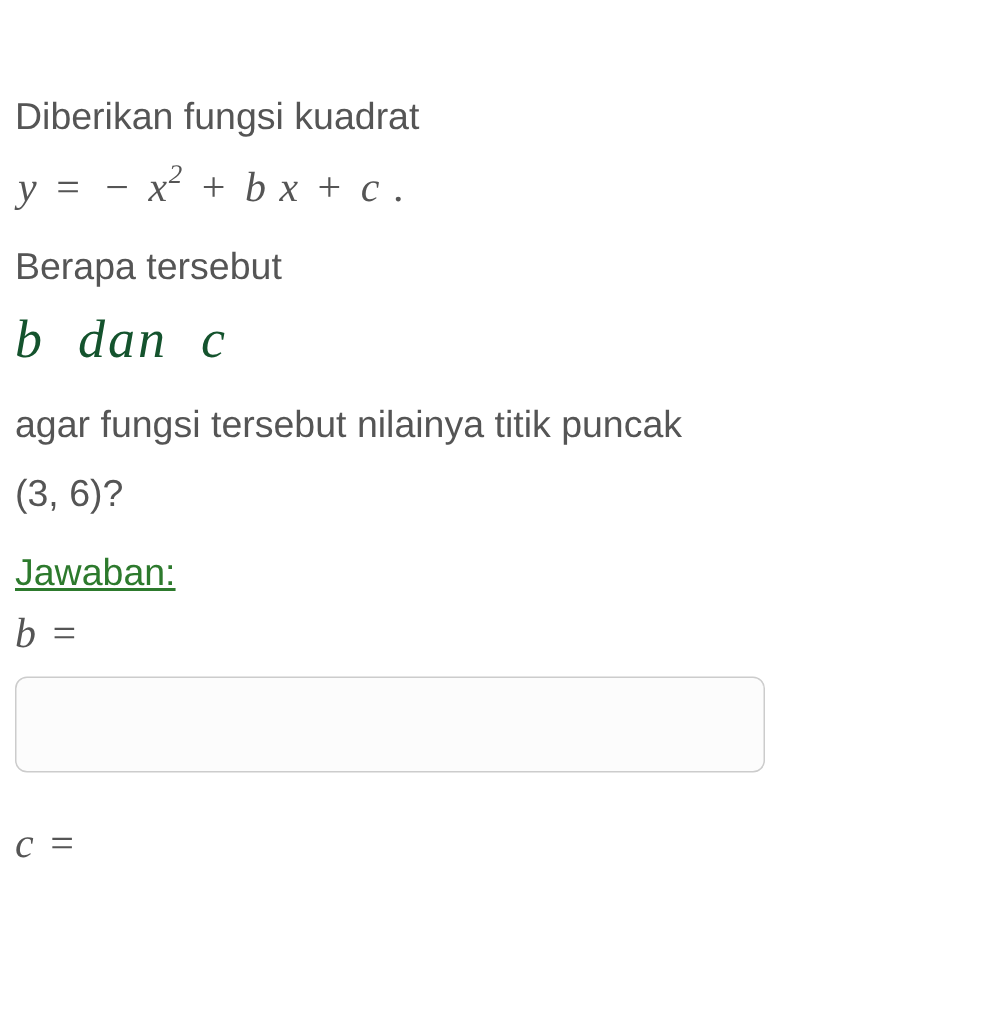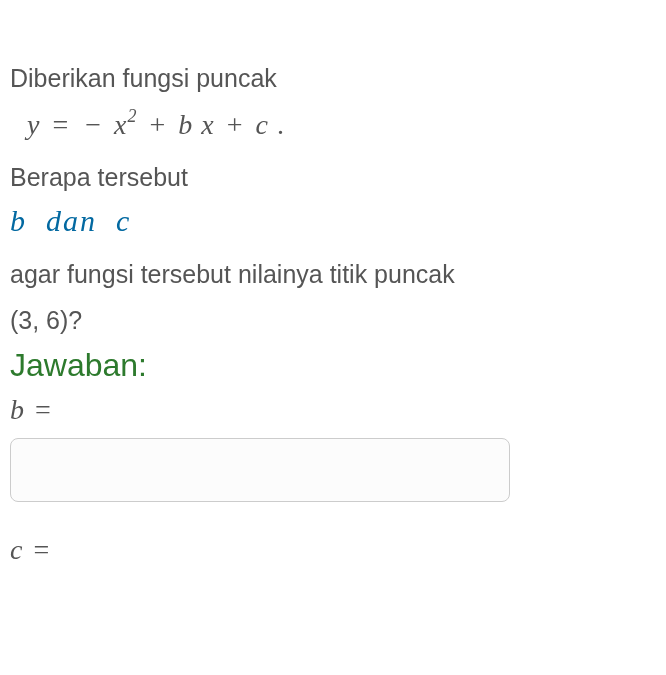--- a/index.html
+++ b/index.html
@@ -19,49 +19,50 @@
       font-size: 25px;
       line-height: 1.5;
       color: #555;
       margin-bottom: 8px;
     }
     .math-line {
       font-family: 'Cambria Math', 'Times New Roman', serif;
       font-style: italic;
       font-size: 28px;
       color: #555;
-      margin: 10px 0 18px 17px;
+      margin: 10px 0 18px 2px;
       letter-spacing: 1px;
     }
     .math-line sup {
       font-size: 18px;
       vertical-align: super;
       position: relative;
       top: -2px;
     }
     .math-line .op {
       font-style: normal;
       margin: 0 4px;
     }
     .math-line .dot {
       font-style: normal;
     }
     .math-inline {
       font-family: 'Cambria Math', 'Times New Roman', serif;
       font-style: italic;
-      font-size: 30px;
-      color: #0369a1;
+      font-size: 36px;
+      color: #14532d;
       margin: 6px 0 18px 0;
       letter-spacing: 2px;
     }
     .answer-label {
-      font-size: 32px;
+      font-size: 25px;
       color: #2d7a2d;
-      margin-top: 8px;
+      margin-top: 20px;
       margin-bottom: 10px;
+      text-decoration: underline;
     }
     .var-label {
       font-family: 'Cambria Math', 'Times New Roman', serif;
       font-style: italic;
       font-size: 28px;
       color: #555;
       margin: 8px 0 12px 0;
     }
     .var-label .eq {
       font-style: normal;
@@ -80,21 +81,21 @@
     }
     .vertex {
       font-style: normal;
     }
   </style>
 </head>
 <body>
 
 
 
-<div class="problem-text">Diberikan fungsi puncak</div>
+<div class="problem-text">Diberikan fungsi kuadrat</div>
 
 <div class="math-line">
   <span>y</span>
   <span class="op">=</span>
   <span class="op">−</span>
   <span>x</span><sup>2</sup>
   <span class="op">+</span>
   <span>b</span>
   <span>x</span>
   <span class="op">+</span>

